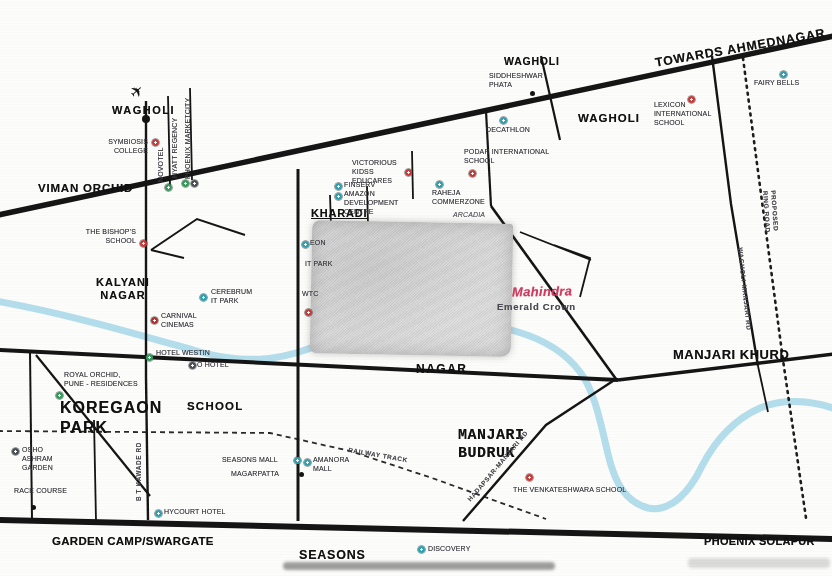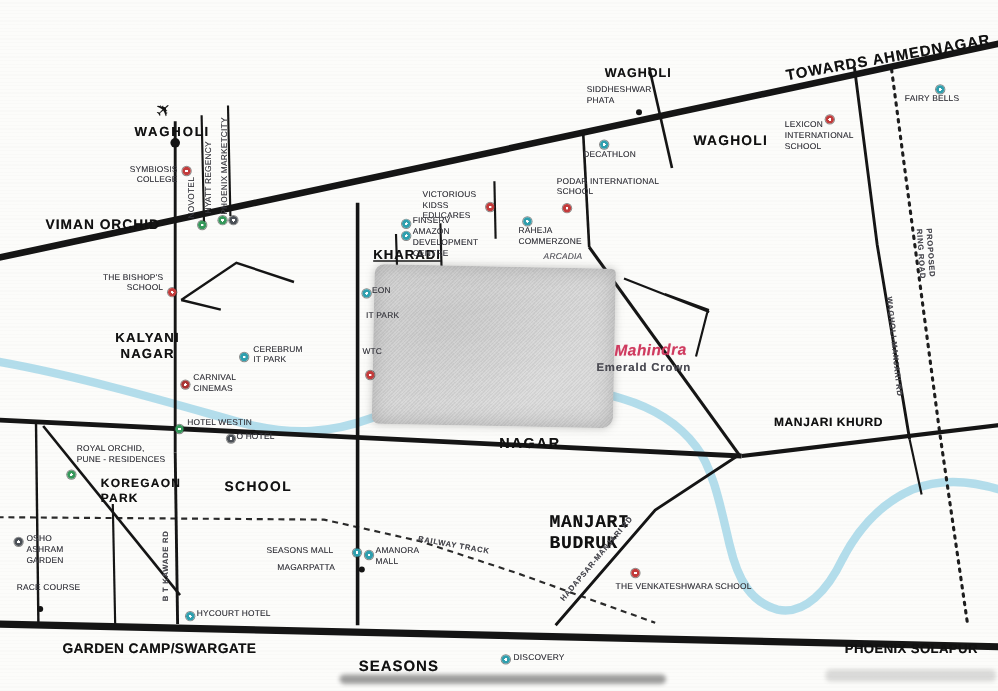--- a/index.html
+++ b/index.html
@@ -88,28 +88,28 @@
   <div class="logo1">Mahindra</div>
   <div class="logo2">Emerald Crown</div>
 
   <div class="plane">✈</div>
 
   <div id="labels">
       <div class="area" style="left: 38px; top: 181px; font-size: 11.5px; letter-spacing: 0.8px;">VIMAN ORCHID</div>
       <div class="area" style="left: 112px; top: 104px; font-size: 11px; letter-spacing: 1.5px;">WAGHOLI</div>
       <div class="area" style="left: 94px; top: 276px; font-size: 11px; letter-spacing: 1px; width: 58px; text-align: center;">KALYANI
 NAGAR</div>
-      <div class="area" style="left: 84px; top: 398px; font-size: 10px; letter-spacing: 1px;">KOREGAON
+      <div class="area" style="left: 60px; top: 398px; font-size: 16px; letter-spacing: 1px;">KOREGAON
 PARK</div>
       <div class="area" style="left: 187px; top: 399px; font-size: 11.5px; letter-spacing: 1.2px;">SCHOOL</div>
       <div class="area" style="left: 311px; top: 207px; font-size: 11px; letter-spacing: 0.8px; text-decoration: underline;">KHARADI</div>
       <div class="area" style="left: 416px; top: 362px; font-size: 12px; letter-spacing: 1.5px;">NAGAR</div>
       <div class="area" style="left: 504px; top: 55px; font-size: 10.5px; letter-spacing: 0.8px;">WAGHOLI</div>
       <div class="area" style="left: 578px; top: 111px; font-size: 11.5px; letter-spacing: 1px;">WAGHOLI</div>
-      <div class="area" style="left: 645px; top: 347px; font-size: 10px; letter-spacing: 0.5px;">MANJARI KHURD</div>
+      <div class="area" style="left: 673px; top: 347px; font-size: 13px; letter-spacing: 0.5px;">MANJARI KHURD</div>
       <div class="area" style="left: 458px; top: 427px; font-size: 15px; letter-spacing: 0.5px; font-family: Liberation Mono, monospace;">MANJARI
 BUDRUK</div>
       <div class="area" style="left: 299px; top: 548px; font-size: 12.5px; letter-spacing: 0.8px;">SEASONS</div>
       <div class="area" style="left: 52px; top: 534px; font-size: 11.5px; letter-spacing: 0.3px;">GARDEN CAMP/SWARGATE</div>
       <div class="area" style="left: 704px; top: 535px; font-size: 11px; letter-spacing: 0.3px;">PHOENIX SOLAPUR</div>
       <div class="area" style="left: 654px; top: 56px; font-size: 12.5px; letter-spacing: 0.8px; transform: rotate(-10deg);">TOWARDS AHMEDNAGAR</div>
       <div class="lm" style="left: 66px; top: 138px; width: 82px; text-align: right;">SYMBIOSIS
 COLLEGE</div>
       <span class="marker" style="left: 152px; top: 139px; background: radial-gradient(circle, rgb(255, 255, 255) 0px, rgb(255, 255, 255) 1.1px, rgb(194, 59, 59) 1.2px, rgb(194, 59, 59) 100%);"></span>
       <div class="lm" style="left: 157px; top: 182px; transform: rotate(-90deg);">NOVOTEL</div>

